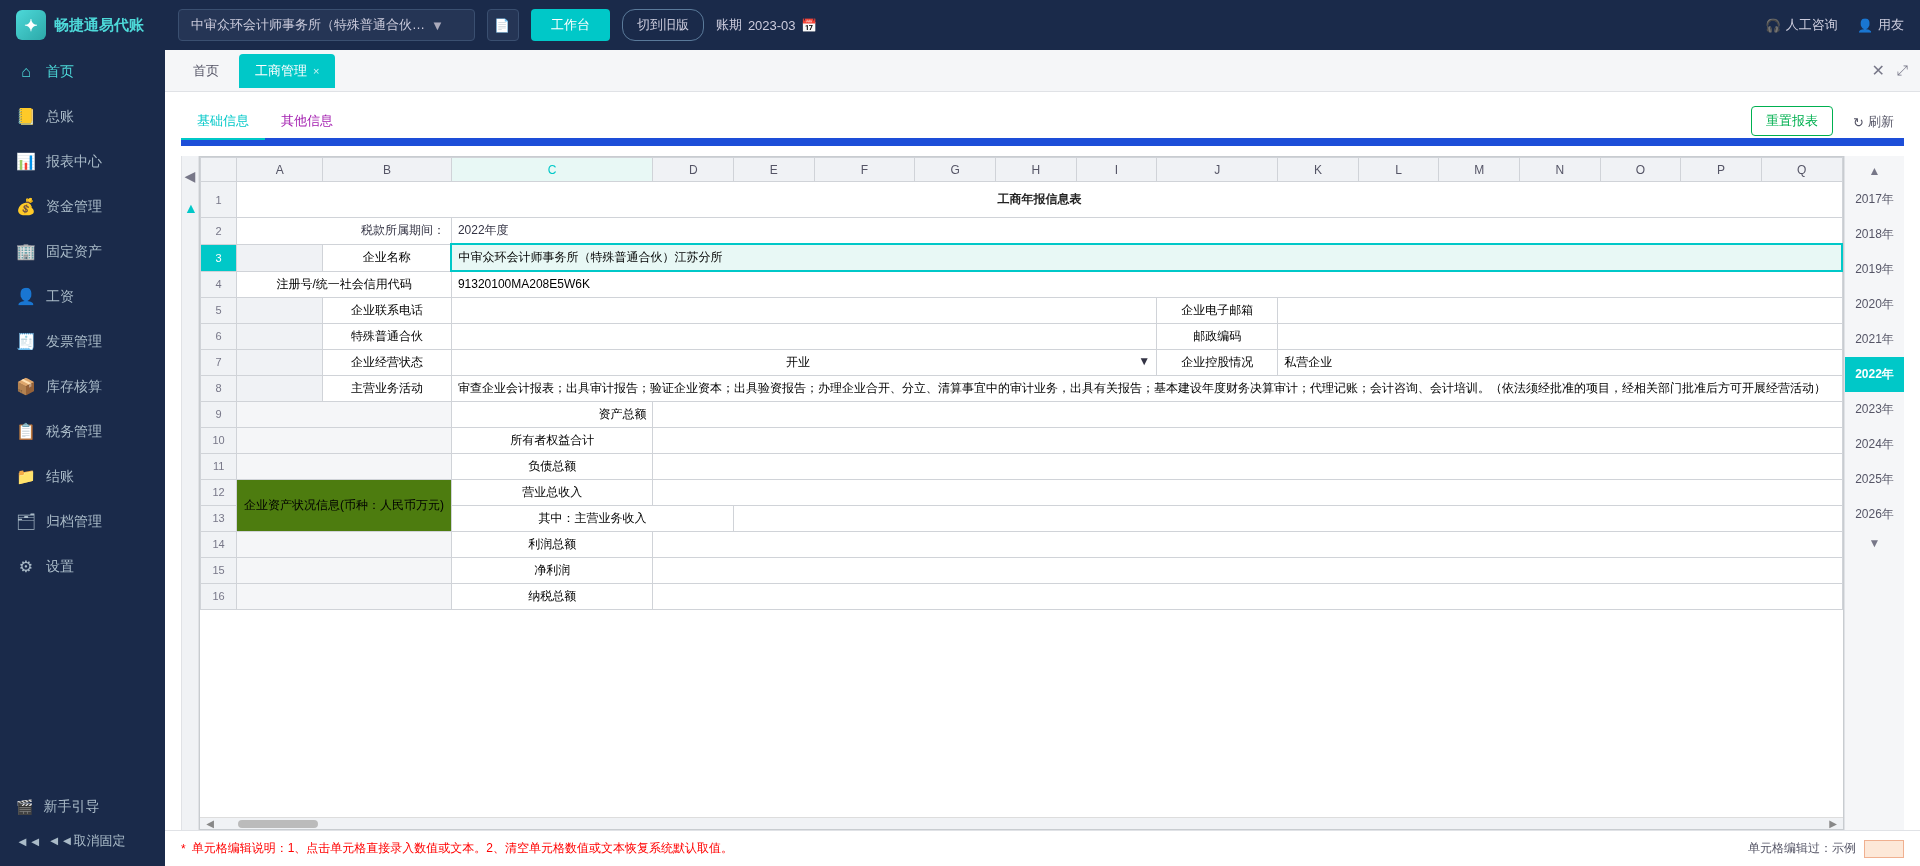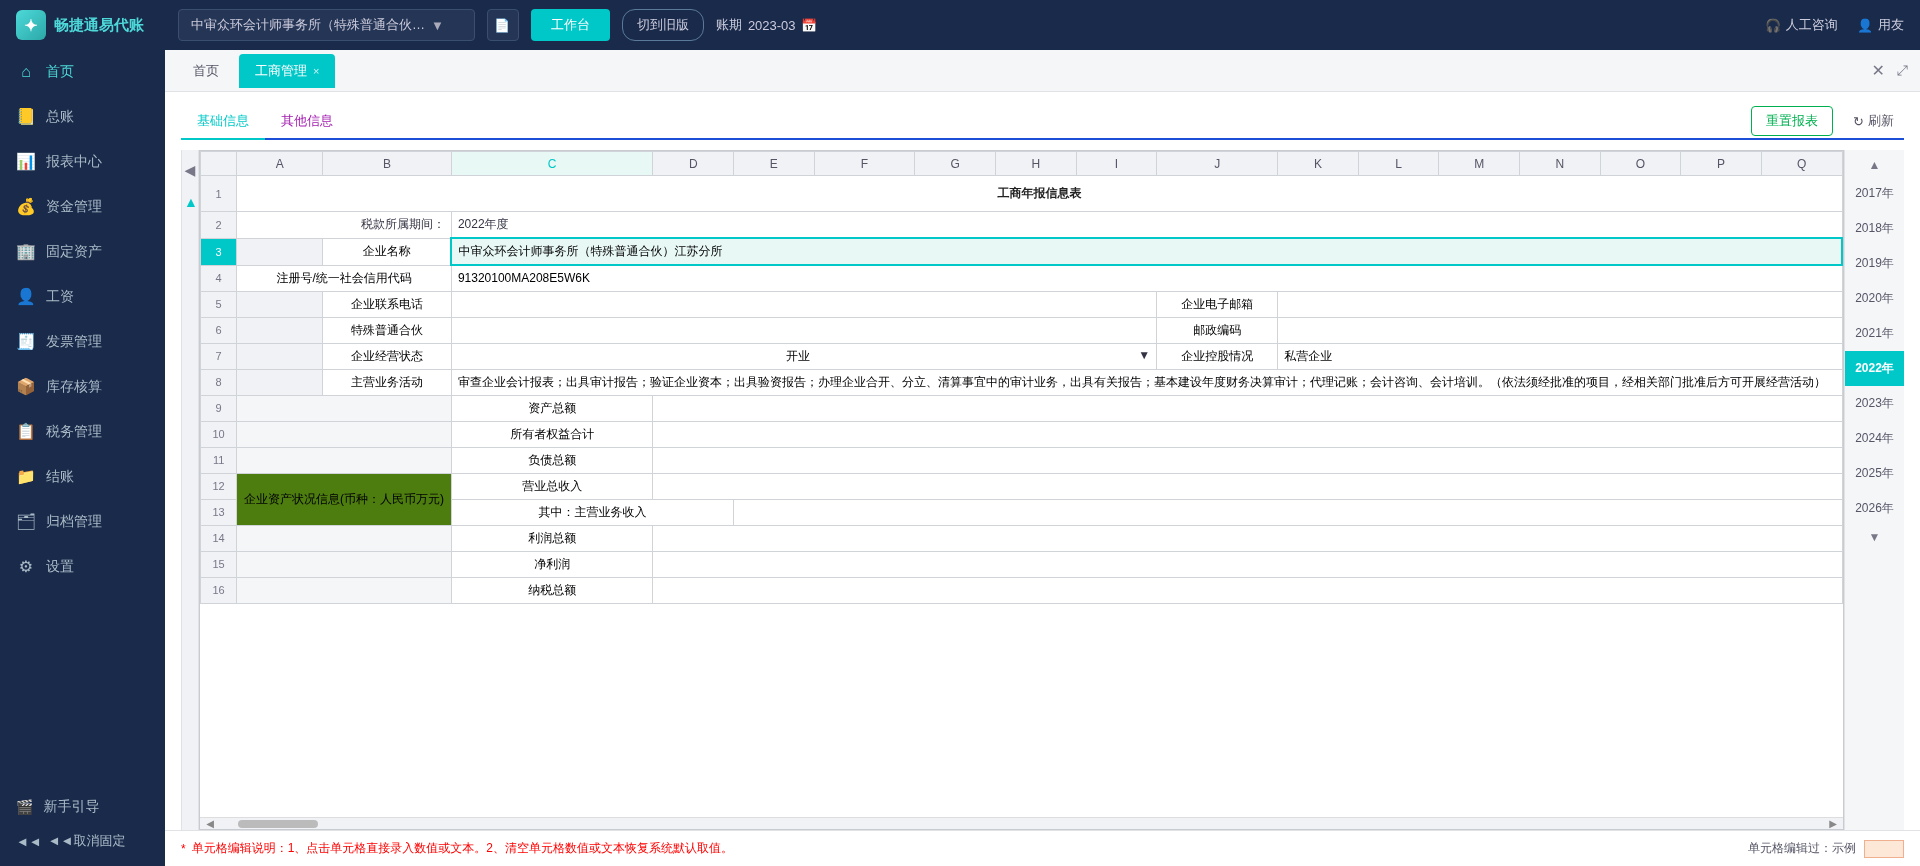--- a/index.html
+++ b/index.html
@@ -209,40 +209,40 @@
       display: flex;
       flex-direction: column;
       overflow: hidden;
       padding: 12px 16px 0;
     }
 
     
     .sub-tabs {
       display: flex;
       align-items: center;
-      border-bottom: 2px solid #1d4ed8;
+      border-bottom: 8px solid #1d4ed8;
       margin-bottom: 10px;
     }
     .sub-tab {
       padding: 8px 16px;
       cursor: pointer;
       font-size: 13px;
       color: #a21caf;
       border-bottom: 2px solid transparent;
       margin-bottom: -2px;
     }
     .sub-tab.active {
       color: #00c8c8;
       border-bottom: 2px solid #00c8c8;
       font-weight: 500;
     }
     .sub-tab-actions {
       margin-left: auto;
       display: flex;
-      align-items: center;
+      align-items: flex-end;
       gap: 10px;
       padding-left: 8px;
     }
     .reset-btn {
       border: 1px solid #00b050;
       color: #00b050;
       background: white;
       border-radius: 4px;
       padding: 5px 14px;
       font-size: 13px;
@@ -683,21 +683,21 @@
                   <tr>
                     <td class="row-num">8</td>
                     <td style="background:#f0f2f5;"></td>
                     <td style="text-align:center;">主营业务活动</td>
                     <td colspan="15" style="overflow:hidden;text-overflow:ellipsis;white-space:nowrap;max-width:900px;">审查企业会计报表；出具审计报告；验证企业资本；出具验资报告；办理企业合开、分立、清算事宜中的审计业务，出具有关报告；基本建设年度财务决算审计；代理记账；会计咨询、会计培训。（依法须经批准的项目，经相关部门批准后方可开展经营活动）</td>
                   </tr>
 
                   <tr>
                     <td class="row-num">9</td>
                     <td colspan="2" style="background:#f5f6f8;"></td>
-                    <td style="text-align:center;">资产总额</td>
+                    <td style="text-align:right;">资产总额</td>
                     <td colspan="14"></td>
                   </tr>
 
                   <tr>
                     <td class="row-num">10</td>
                     <td colspan="2" style="background:#f5f6f8;"></td>
                     <td style="text-align:center;">所有者权益合计</td>
                     <td colspan="14"></td>
                   </tr>
 

